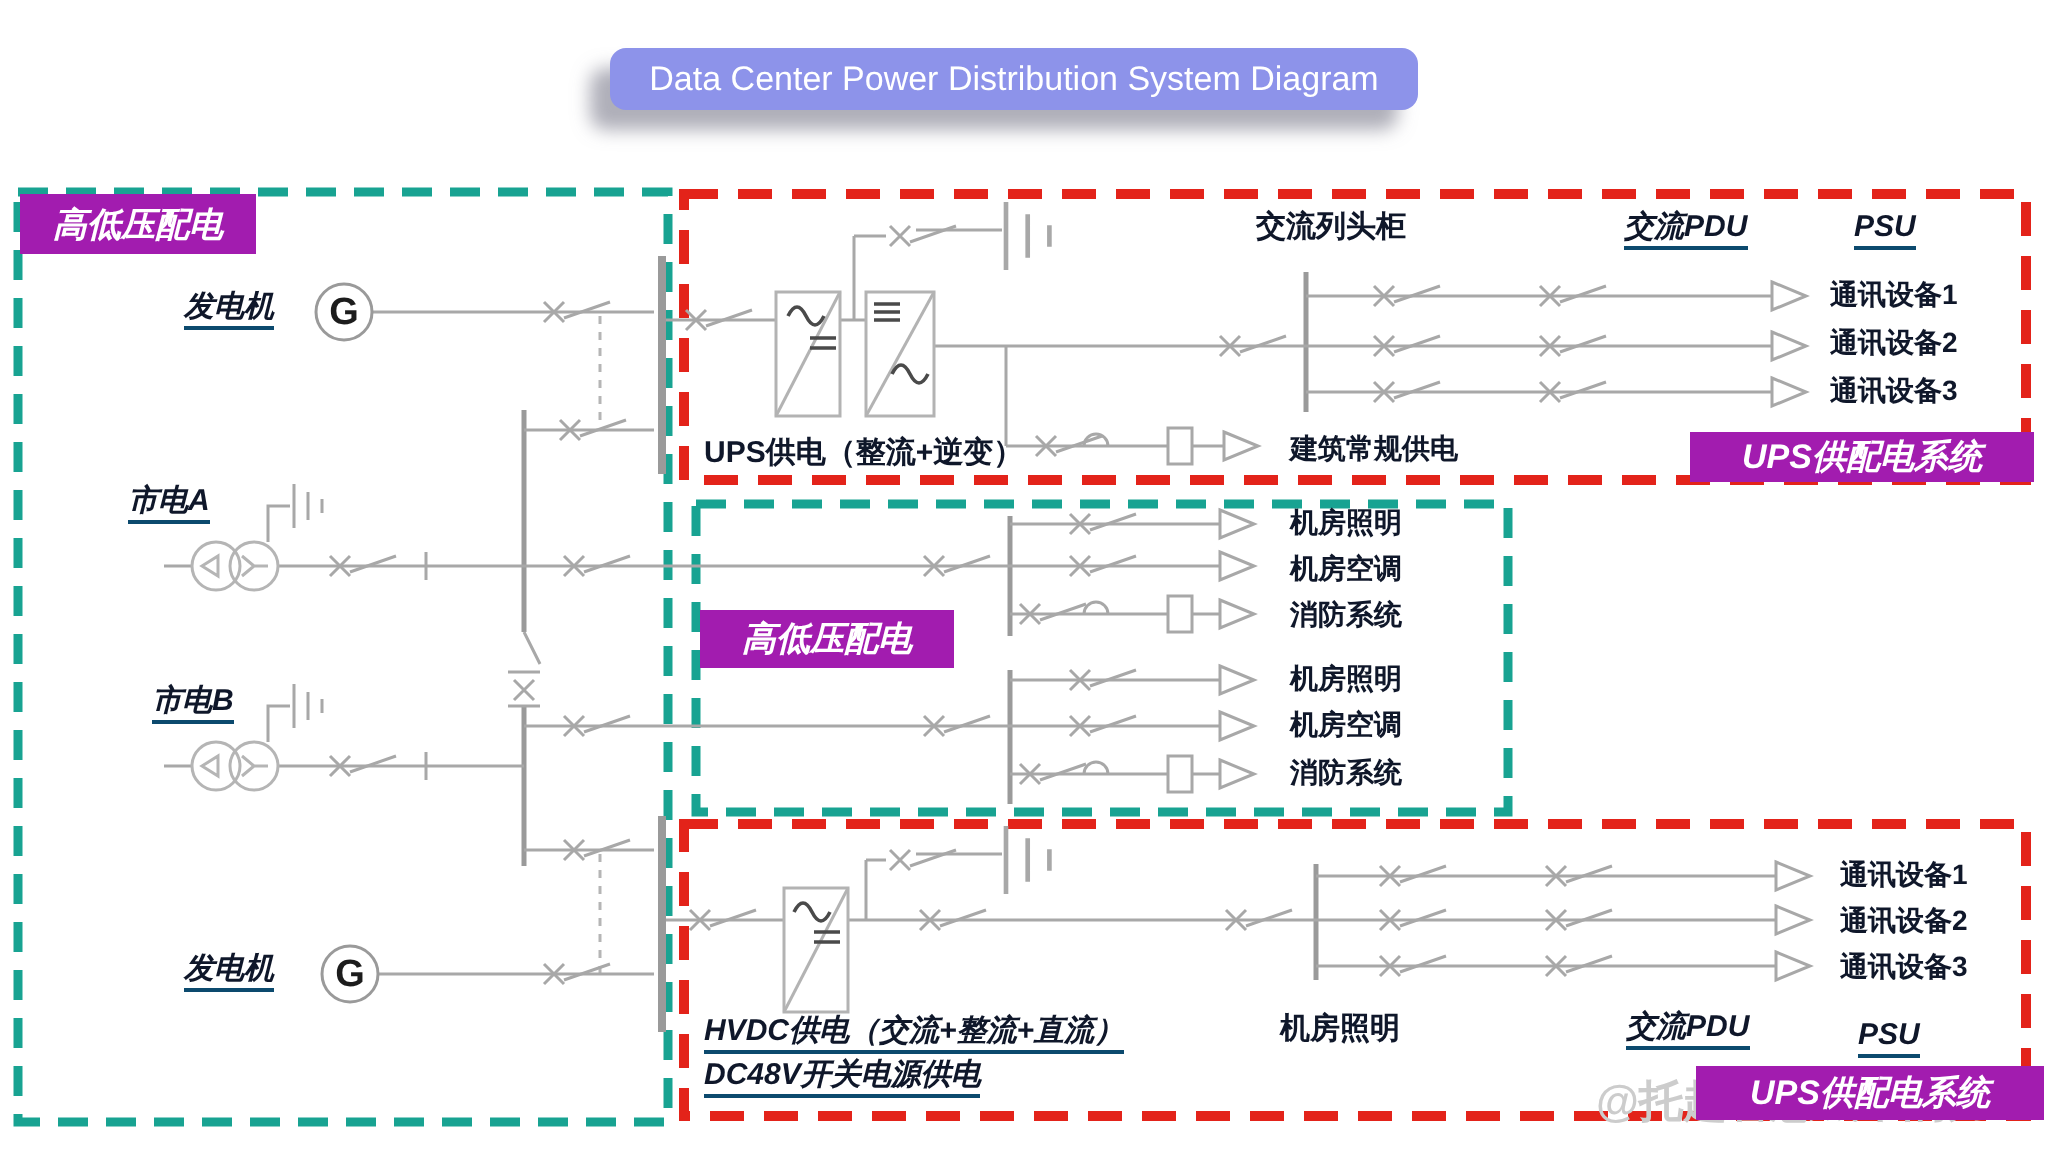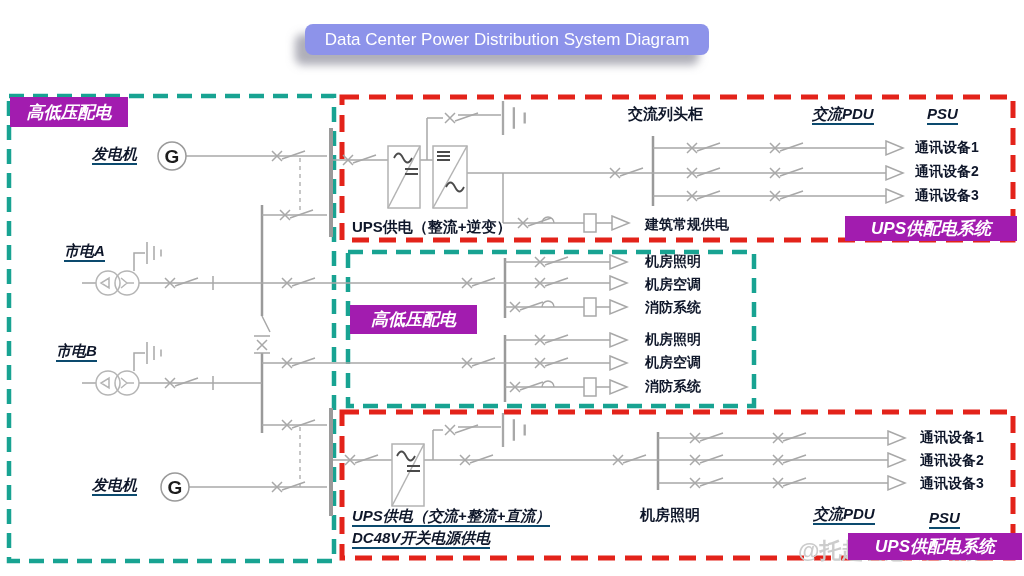--- a/index.html
+++ b/index.html
@@ -194,41 +194,41 @@
   <div class="watermark">@托起智慧城市的力量</div>
 
   <div class="tealbox" style="left:10px;top:97px;width:118px;height:30px;">高低压配电</div>
   <div class="tealbox" style="left:350px;top:305px;width:127px;height:29px;">高低压配电</div>
   <div class="tealbox" style="left:845px;top:216px;width:172px;height:25px;">UPS供配电系统</div>
   <div class="tealbox" style="left:848px;top:533px;width:174px;height:27px;">UPS供配电系统</div>
 
   <div class="lbl f15 ul" style="left:92px;top:146px;">发电机</div>
   <div class="gsym" style="left:157px;top:146px;">G</div>
   <div class="lbl f15 ul" style="left:64px;top:243px;">市电A</div>
-  <div class="lbl f15 ul" style="left:56px;top:343px;">市电B</div>
+  <div class="lbl f15 ul" style="left:76px;top:343px;">市电B</div>
   <div class="lbl f15 ul" style="left:92px;top:477px;">发电机</div>
   <div class="gsym" style="left:160px;top:477px;">G</div>
 
   <div class="lbl f15" style="left:352px;top:219px;">UPS供电（整流+逆变）</div>
   <div class="lbl f15" style="left:628px;top:106px;">交流列头柜</div>
   <div class="lbl f15 ul" style="left:812px;top:106px;">交流PDU</div>
   <div class="lbl f15 ul" style="left:927px;top:106px;">PSU</div>
   <div class="lbl" style="left:915px;top:140px;">通讯设备1</div>
   <div class="lbl" style="left:915px;top:164px;">通讯设备2</div>
   <div class="lbl" style="left:915px;top:188px;">通讯设备3</div>
   <div class="lbl" style="left:645px;top:217px;">建筑常规供电</div>
 
   <div class="lbl" style="left:645px;top:254px;">机房照明</div>
   <div class="lbl" style="left:645px;top:277px;">机房空调</div>
   <div class="lbl" style="left:645px;top:300px;">消防系统</div>
   <div class="lbl" style="left:645px;top:332px;">机房照明</div>
   <div class="lbl" style="left:645px;top:355px;">机房空调</div>
   <div class="lbl" style="left:645px;top:379px;">消防系统</div>
 
-  <div class="lbl f15 ul" style="left:352px;top:508px;">UPS供电（交流+整流+直流）</div>
+  <div class="lbl f15 ul" style="left:352px;top:508px;">HVDC供电（交流+整流+直流）</div>
   <div class="lbl f15 ul" style="left:352px;top:530px;">DC48V开关电源供电</div>
   <div class="lbl f15" style="left:640px;top:507px;">机房照明</div>
   <div class="lbl f15 ul" style="left:813px;top:506px;">交流PDU</div>
   <div class="lbl f15 ul" style="left:929px;top:510px;">PSU</div>
   <div class="lbl" style="left:920px;top:430px;">通讯设备1</div>
   <div class="lbl" style="left:920px;top:453px;">通讯设备2</div>
   <div class="lbl" style="left:920px;top:476px;">通讯设备3</div>
 
 </div>
 

